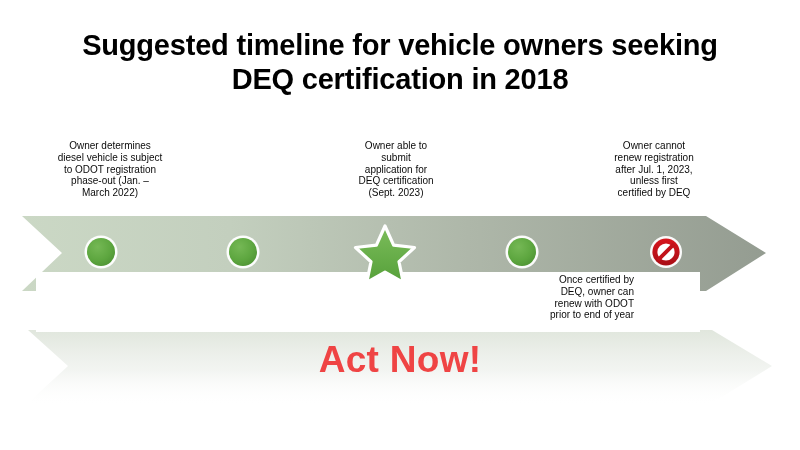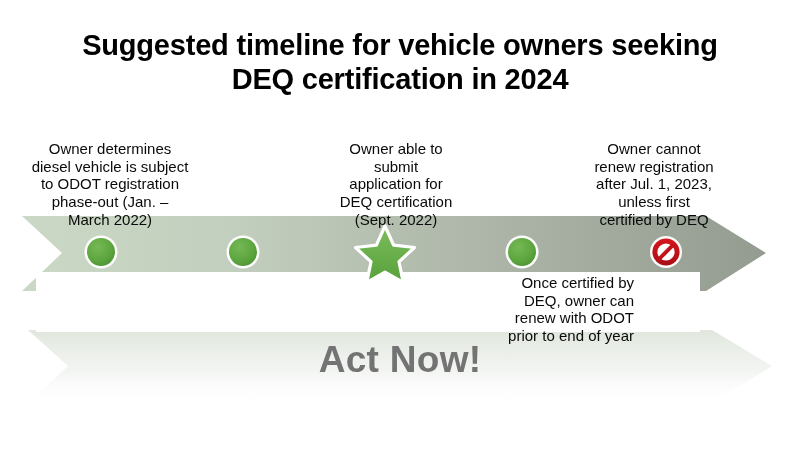--- a/index.html
+++ b/index.html
@@ -44,21 +44,21 @@
     left: 0; top: 0;
     width: 800px;
     height: 450px;
   }
 
   
   .callout {
     position: absolute;
     text-align: center;
     color: #0a0a0a;
-    font-size: 15px;
+    font-size: 10px;
     line-height: 1.18;
     font-family: "Liberation Sans", sans-serif;
     white-space: pre-line;
   }
   .callout.upper { }
   .callout.lower { }
 
   #callout-0 { left: 22px;  top: 140px; width: 176px; }
   #callout-2 { left: 322px; top: 140px; width: 148px; }
   #callout-4 { left: 570px; top: 140px; width: 168px; }
@@ -68,33 +68,33 @@
 
   
   #act-now {
     position: absolute;
     left: 0;
     top: 339px;
     width: 800px;
     text-align: center;
     font-size: 37px;
     font-weight: bold;
-    color: #737373;
+    color: #ef4444;
     letter-spacing: 0.3px;
     font-family: "Liberation Sans", sans-serif;
   }
 </style>
 </head>
 <body>
 
 <div id="infographic">
 
   <div class="title-block">
     <span class="title-line">Suggested timeline for vehicle owners seeking</span>
-    <span class="title-line">DEQ certification in 2024</span>
+    <span class="title-line">DEQ certification in 2018</span>
   </div>
 
   <svg id="arrow-layer" viewBox="0 0 800 450" xmlns="http://www.w3.org/2000/svg">
     <defs>
       <linearGradient id="arrowGrad" x1="0" y1="0" x2="1" y2="0">
         <stop offset="0%" stop-color="#cbd8c5"></stop>
         <stop offset="28%" stop-color="#c3cfbe"></stop>
         <stop offset="60%" stop-color="#aeb7a9"></stop>
         <stop offset="100%" stop-color="#949c91"></stop>
       </linearGradient>
@@ -169,21 +169,21 @@
 diesel vehicle is subject
 to ODOT registration
 phase-out (Jan. –
 March 2022)</div>
 
 
   <div class="callout upper" id="callout-2">Owner able to
 submit
 application for
 DEQ certification
-(Sept. 2022)</div>
+(Sept. 2023)</div>
 
   <div class="callout lower" id="callout-3">Once certified by
 DEQ, owner can
 renew with ODOT
 prior to end of year</div>
 
   <div class="callout upper" id="callout-4">Owner cannot
 renew registration
 after Jul. 1, 2023,
 unless first

